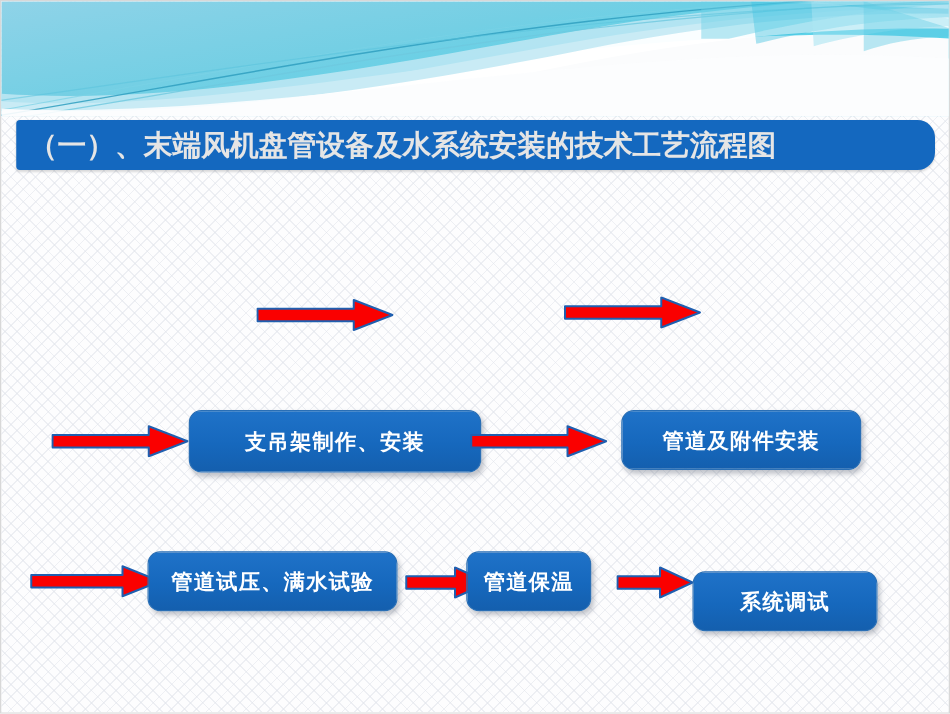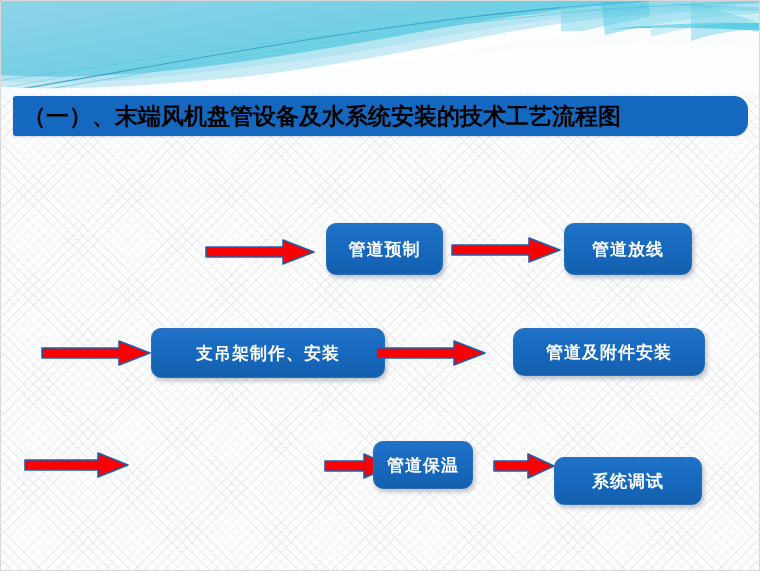--- a/index.html
+++ b/index.html
@@ -77,21 +77,21 @@
     width: 735px;
     height: 40px;
     background: #1468bf;
     border-radius: 3px 14px 14px 3px;
     z-index: 4;
     display: flex;
     align-items: center;
     box-shadow: 0 1px 2px rgba(0,0,0,0.15);
   }
   .subtitle-text {
-    color: #000000;
+    color: #e5e5e5;
     font-size: 23px;
     font-weight: bold;
     letter-spacing: 0px;
     padding-left: 10px;
     white-space: nowrap;
     font-family: "Liberation Serif", "DejaVu Serif", serif;
   }
 
   
   .flow {
@@ -163,60 +163,57 @@
 
   <div class="flow">
 
 
     <div class="arrow" style="left:204px; top:238px;">
       <svg width="110" height="26" viewBox="0 0 110 26">
         <polygon points="1,8 78,8 78,1 109,13 78,25 78,18 1,18" fill="#fa0000" stroke="#1f5fb0" stroke-width="1.6" stroke-linejoin="round"></polygon>
       </svg>
     </div>
 
-    <div class="node" style="left:325px; top:222px; width:117px; height:52px;">
-      <span>管道预制</span>
-    </div>
 
     <div class="arrow" style="left:450px; top:236px;">
       <svg width="110" height="26" viewBox="0 0 110 26">
         <polygon points="1,8 78,8 78,1 109,13 78,25 78,18 1,18" fill="#fa0000" stroke="#1f5fb0" stroke-width="1.6" stroke-linejoin="round"></polygon>
       </svg>
     </div>
 
-    <div class="node" style="left:563px; top:222px; width:128px; height:52px;">
-      <span>管道放线</span>
-    </div>
 
     <div class="arrow" style="left:40px; top:339px;">
       <svg width="110" height="26" viewBox="0 0 110 26">
         <polygon points="1,8 78,8 78,1 109,13 78,25 78,18 1,18" fill="#fa0000" stroke="#1f5fb0" stroke-width="1.6" stroke-linejoin="round"></polygon>
       </svg>
     </div>
 
     <div class="node" style="left:150px; top:327px; width:234px; height:50px;">
       <span>支吊架制作、安装</span>
     </div>
 
     <div class="arrow" style="left:375px; top:339px;">
       <svg width="110" height="26" viewBox="0 0 110 26">
         <polygon points="1,8 78,8 78,1 109,13 78,25 78,18 1,18" fill="#fa0000" stroke="#1f5fb0" stroke-width="1.6" stroke-linejoin="round"></polygon>
       </svg>
     </div>
 
-    <div class="node" style="left:512px; top:327px; width:192px; height:48px;border-radius:11px;">
+    <div class="node" style="left:496px; top:327px; width:192px; height:48px;">
       <span>管道及附件安装</span>
     </div>
 
     <div class="arrow" style="left:23px; top:451px;">
       <svg width="105" height="26" viewBox="0 0 105 26">
         <polygon points="1,8 74,8 74,1 104,13 74,25 74,18 1,18" fill="#fa0000" stroke="#1f5fb0" stroke-width="1.6" stroke-linejoin="round"></polygon>
       </svg>
     </div>
 
+    <div class="node" style="left:117px; top:440px; width:200px; height:48px;">
+      <span>管道试压、满水试验</span>
+    </div>
 
     <div class="arrow" style="left:323px; top:452px;">
       <svg width="68" height="26" viewBox="0 0 68 26">
         <polygon points="1,8 40,8 40,1 67,13 40,25 40,18 1,18" fill="#fa0000" stroke="#1f5fb0" stroke-width="1.6" stroke-linejoin="round"></polygon>
       </svg>
     </div>
 
     <div class="node" style="left:372px; top:440px; width:100px; height:48px;">
       <span>管道保温</span>
     </div>

